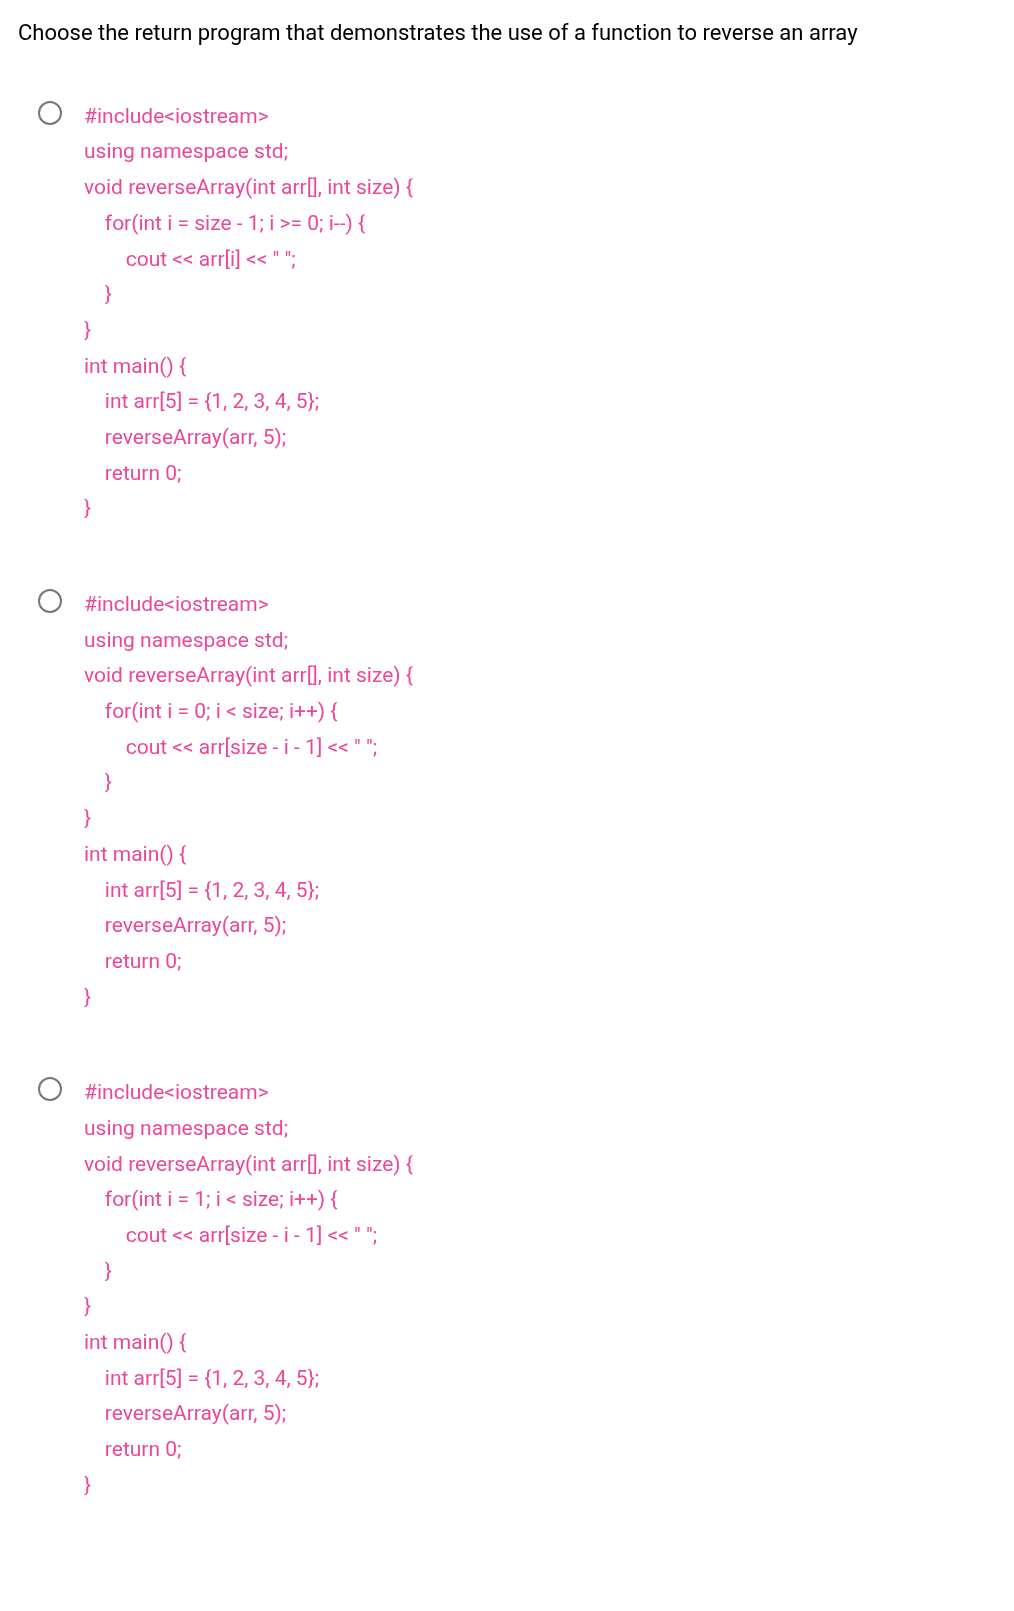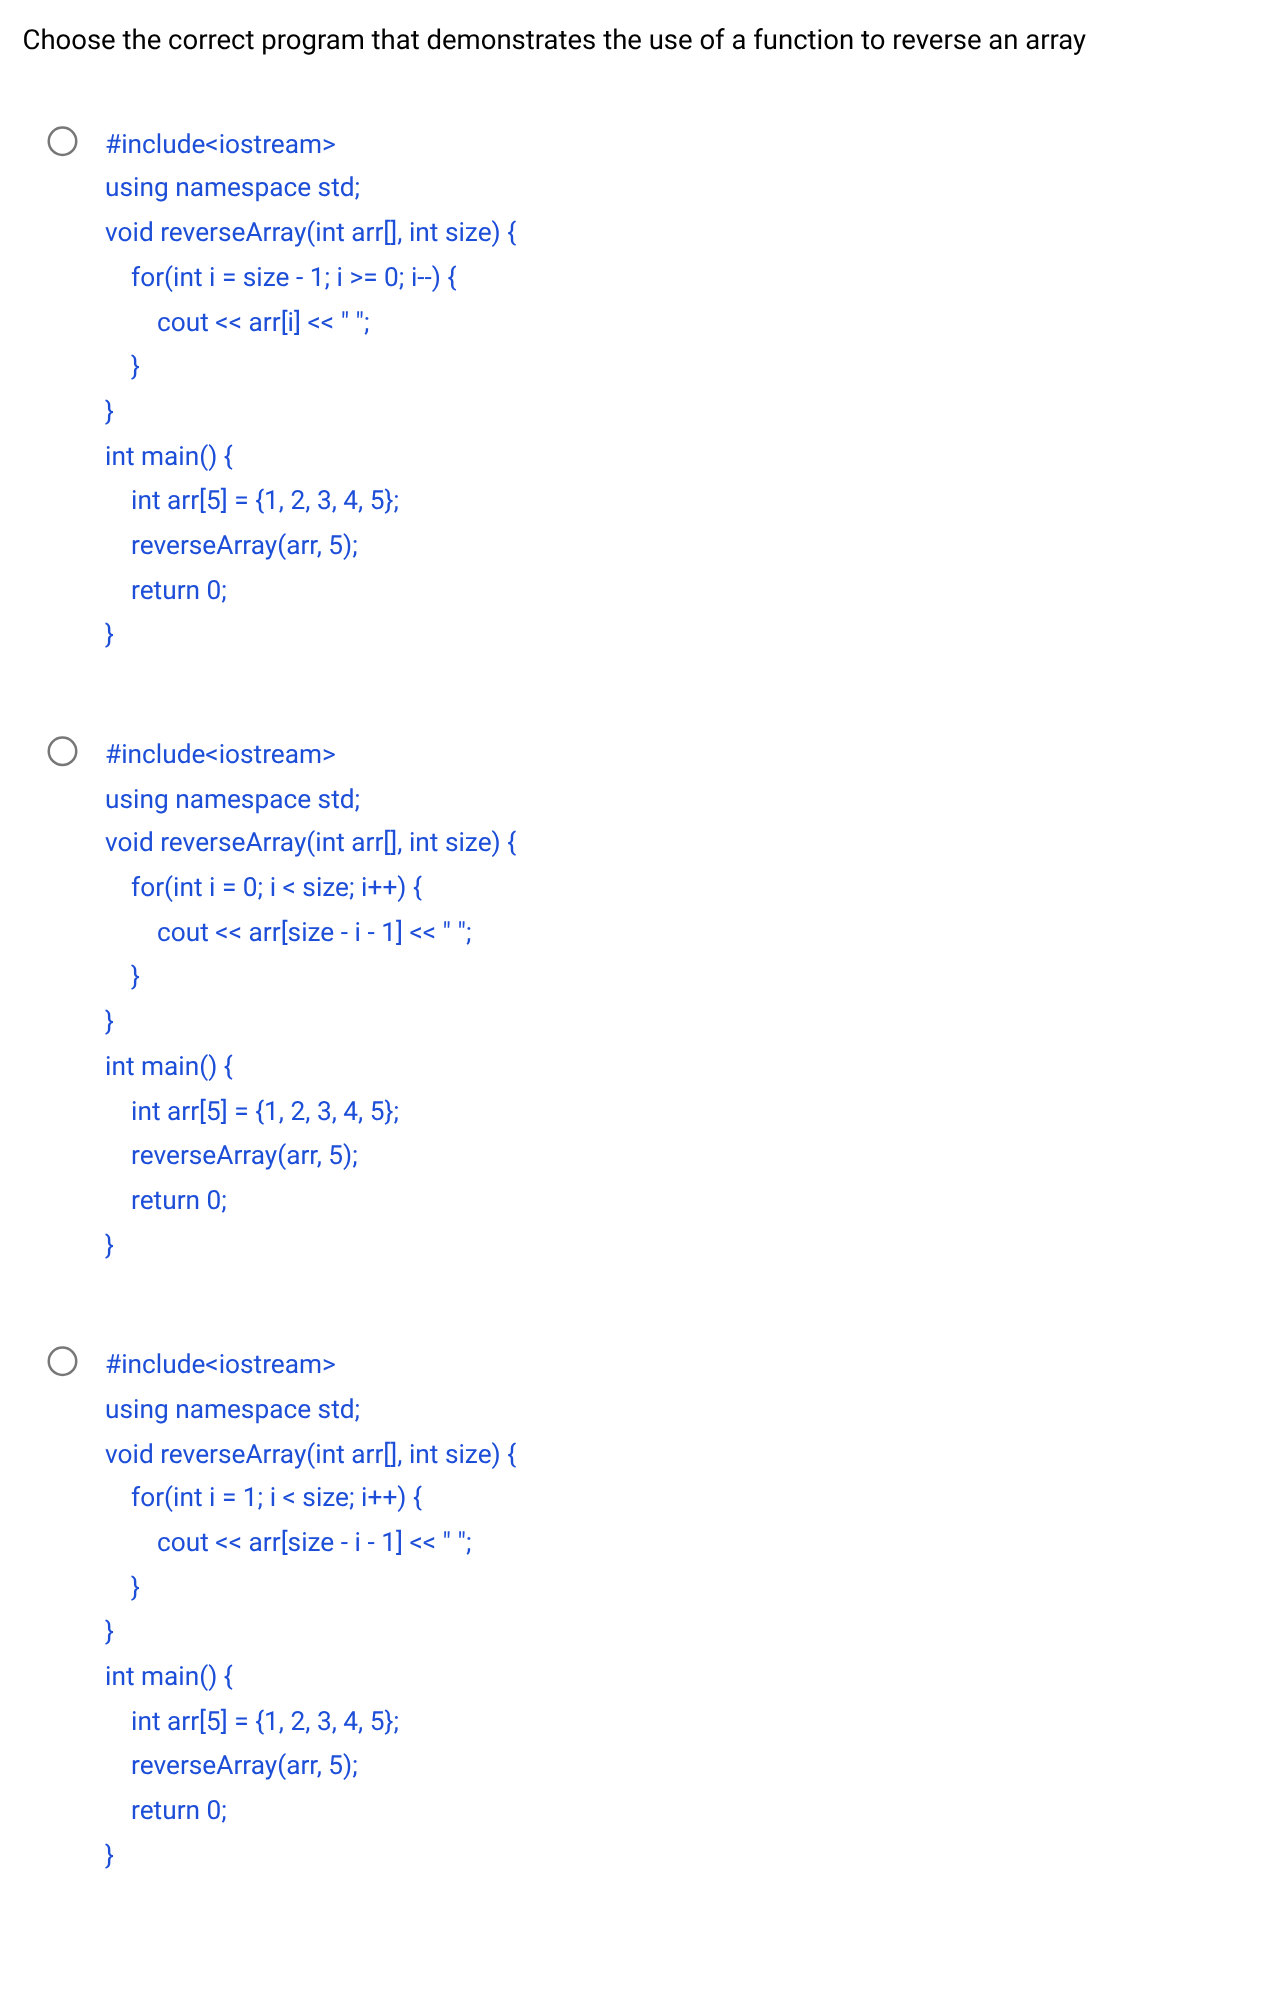--- a/index.html
+++ b/index.html
@@ -33,29 +33,29 @@
       border-radius: 50%;
       flex-shrink: 0;
       margin-top: 2px;
       margin-right: 22px;
       background: #ffffff;
     }
     .code {
       font-family: -apple-system, BlinkMacSystemFont, "Segoe UI", Roboto, Helvetica, Arial, sans-serif;
       font-size: 21px;
       line-height: 1.7;
-      color: #1d4ed8;
+      color: #ec4899;
       white-space: pre;
       font-weight: 400;
     }
   </style>
 </head>
 <body>
 
-<div class="question">Choose the correct program that demonstrates the use of a function to reverse an array</div>
+<div class="question">Choose the return program that demonstrates the use of a function to reverse an array</div>
 
 <div class="option">
   <div class="radio"></div>
   <div class="code">#include&lt;iostream&gt;
 using namespace std;
 void reverseArray(int arr[], int size) {
     for(int i = size - 1; i &gt;= 0; i--) {
         cout &lt;&lt; arr[i] &lt;&lt; " ";
     }
 }

